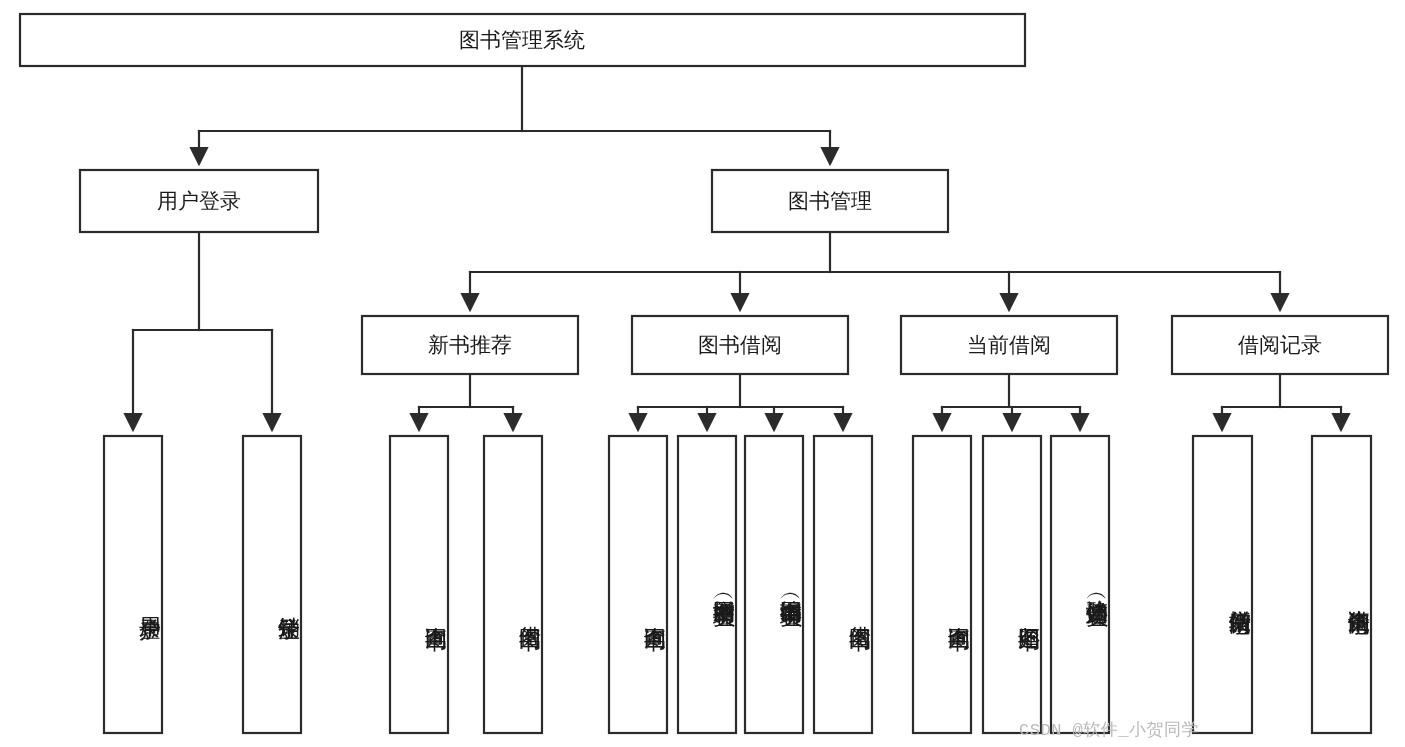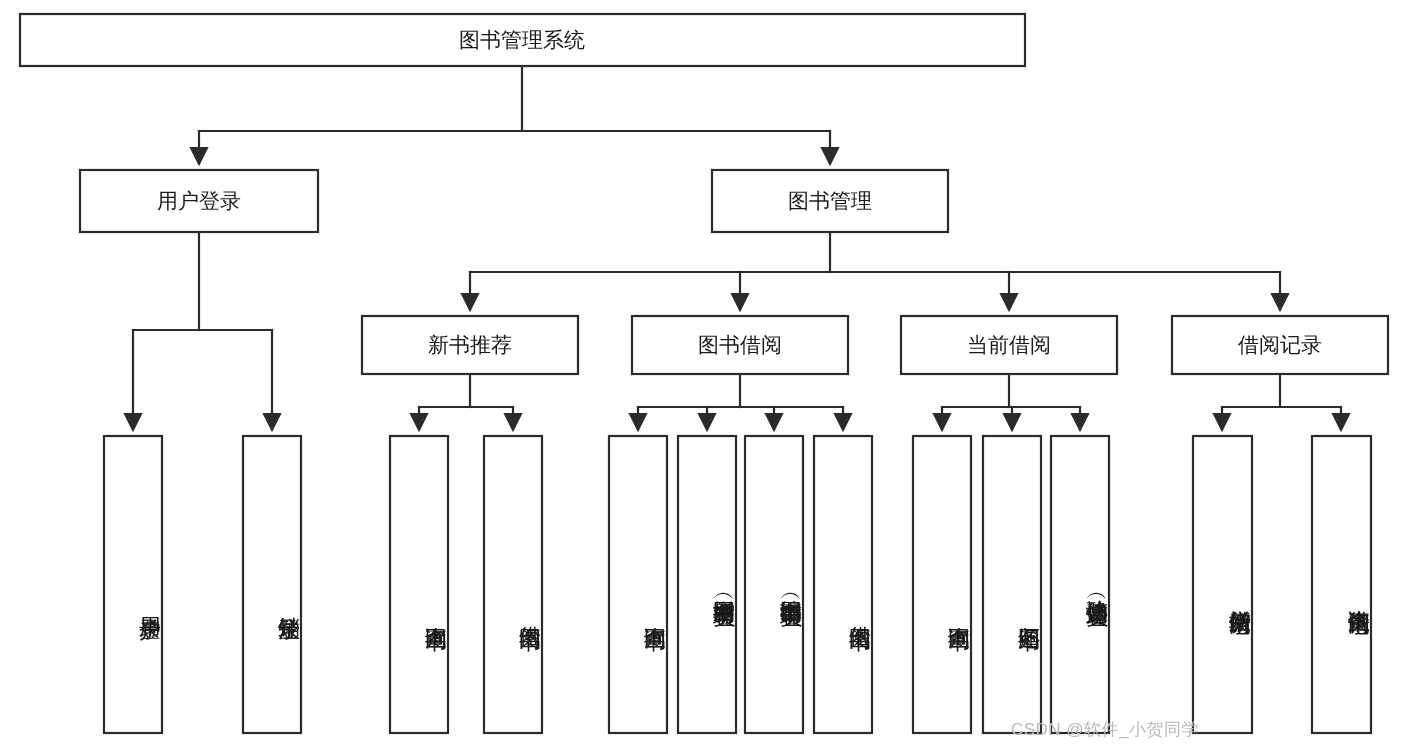--- a/index.html
+++ b/index.html
@@ -57,21 +57,21 @@
     display: flex;
     align-items: flex-start;
     justify-content: center;
     white-space: nowrap;
     pointer-events: none;
   }
   .watermark {
     position: absolute;
     right: 8px;
     bottom: 6px;
-    font-family: Liberation Sans, sans-serif;
+    font-family: Liberation Mono, monospace;
     font-size: 17px;
     color: #b9b9b9;
     letter-spacing: 0.5px;
     white-space: nowrap;
   }
 </style>
 </head>
 <body>
 
 <div id="diagram-root">

